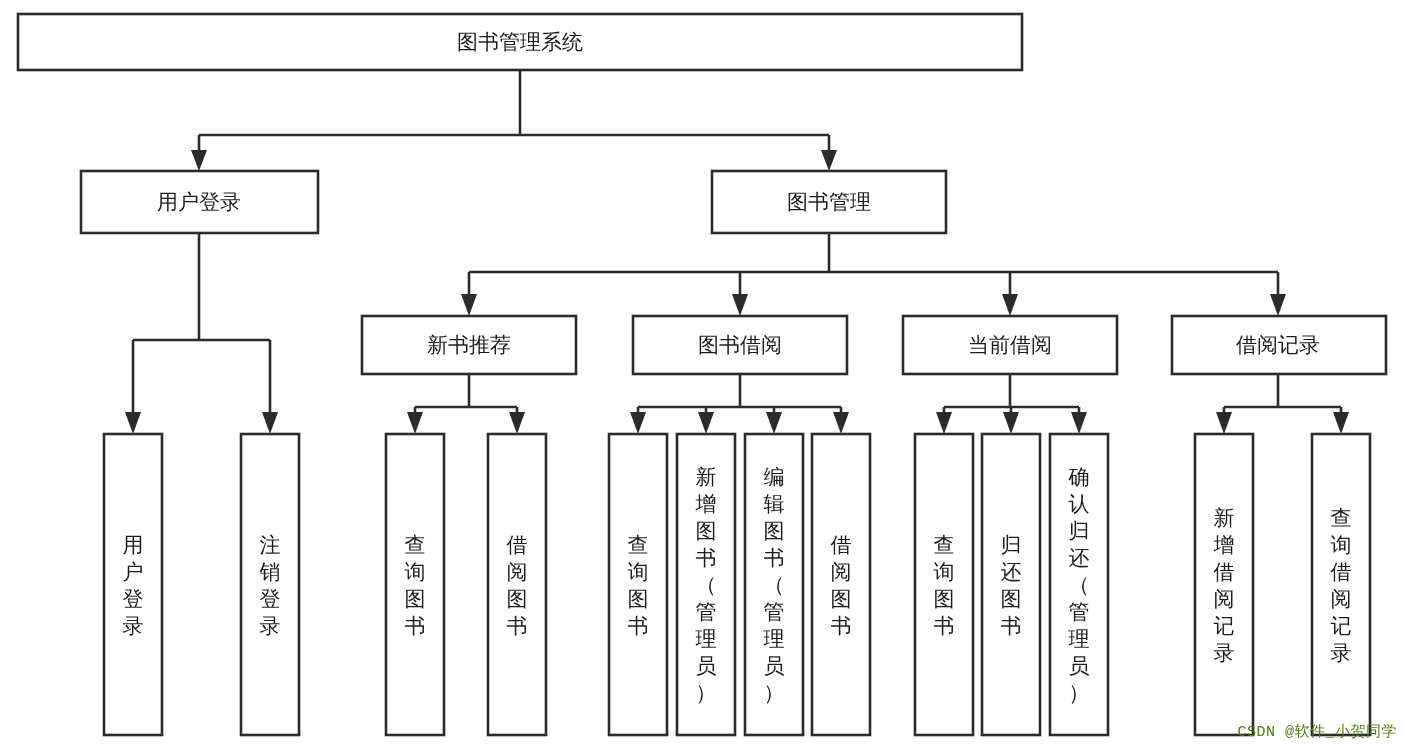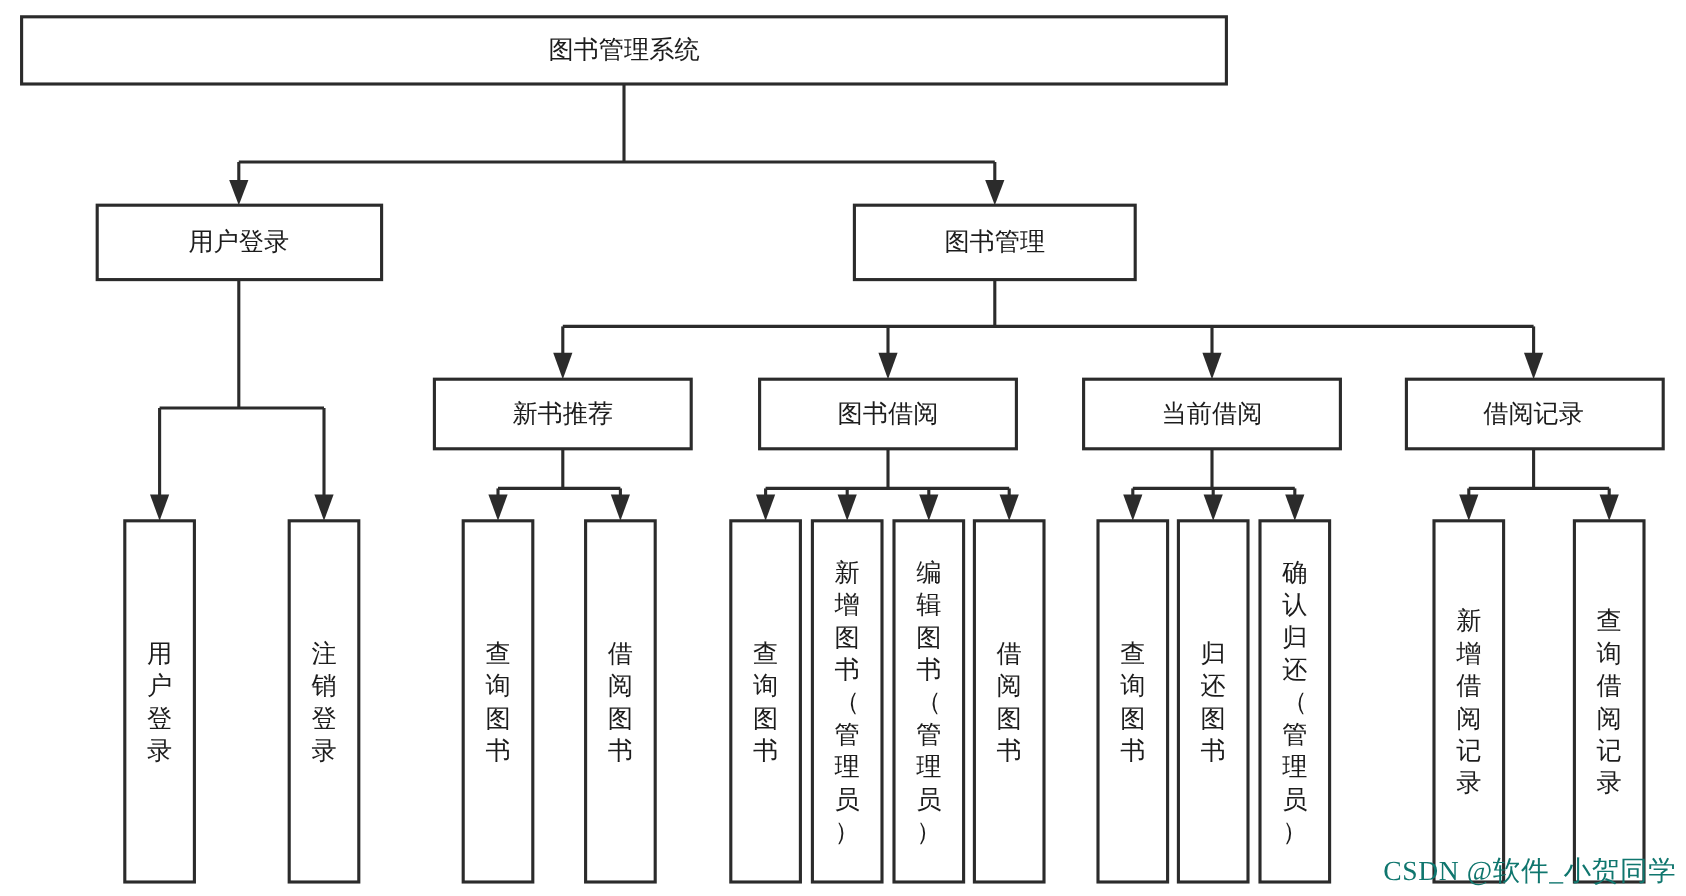--- a/index.html
+++ b/index.html
@@ -52,23 +52,23 @@
   .node-label-v {
     font-family: "DejaVu Sans", "Liberation Sans", sans-serif;
     font-size: 21px;
     fill: #1c1c1c;
     text-anchor: middle;
   }
   .watermark {
     position: absolute;
     right: 8px;
     bottom: 6px;
-    font-family: Liberation Serif, serif;
-    font-size: 23px;
-    color: #0f766e;
+    font-family: Liberation Mono, monospace;
+    font-size: 15px;
+    color: #4d7c0f;
     white-space: nowrap;
     letter-spacing: 0.5px;
   }
 </style>
 </head>
 <body>
 
 <div id="diagram-root">
 
   <svg id="flowchart" viewBox="0 0 1405 747">

